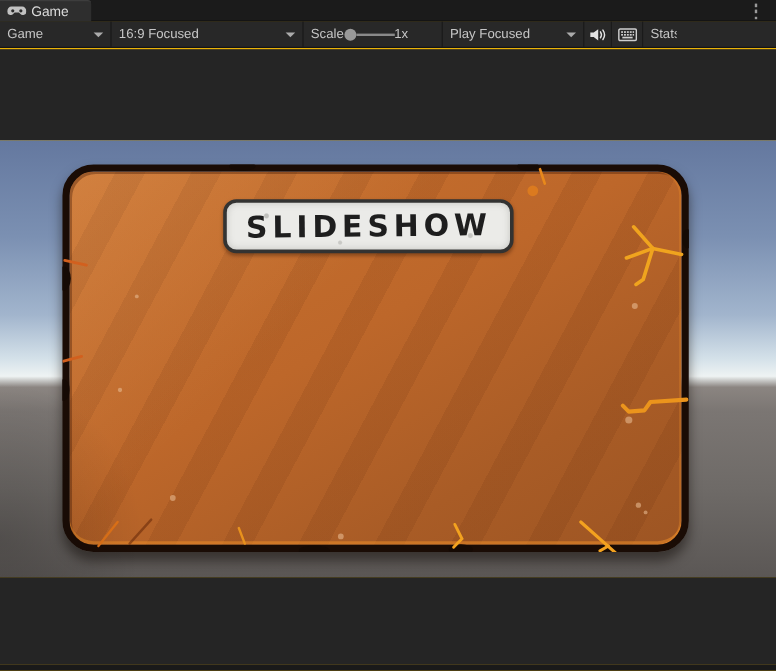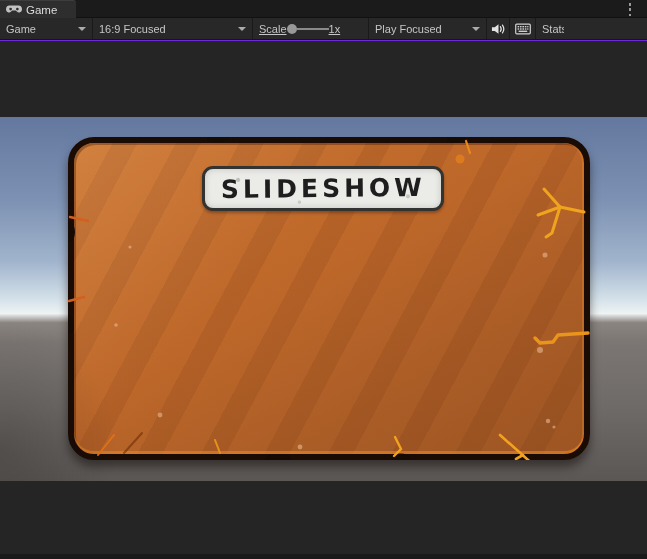--- a/index.html
+++ b/index.html
@@ -1,18 +1,18 @@
 <!DOCTYPE html>
 <html><head>
 <meta charset="utf-8">
 <style>
   * { margin:0; padding:0; box-sizing:border-box; }
   html,body { width:647px; height:559px; overflow:hidden; background:#252525;
               font-family:"Liberation Sans", sans-serif; }
-  .app { position:relative; width:647px; height:559px; background:#6d28d9; }
+  .app { position:relative; width:647px; height:559px; background:#eab308; }
 
   
   .tabbar { position:absolute; left:0; top:0; width:647px; height:18px;
             background:#1b1b1b; border-bottom:1px solid #111; }
   .tab { position:absolute; left:0; top:0; height:18px; width:76px;
          background:#2e2e2e; border-top:1px solid #3d3d3d;
          border-top-right-radius:3px; display:flex; align-items:center;
          gap:4px; padding-left:6px; }
   .tab-label { color:#dcdcdc; font-size:11.5px; }
   .gamepad-wrap { width:16px; height:11px; display:flex; align-items:center; }
@@ -27,21 +27,21 @@
              display:flex; align-items:stretch; color:#c6c6c6; font-size:11px; }
   .tb { display:flex; align-items:center; border-right:1px solid #1a1a1a;
         padding:0 6px; position:relative; cursor:default; }
   .tb .lbl { white-space:nowrap; }
   .caret { width:0; height:0; border-left:4px solid transparent;
            border-right:4px solid transparent; border-top:4.5px solid #ababab;
            margin-left:auto; }
   .tb-game { width:93px; }
   .tb-display { width:83px; }
   .tb-aspect { width:160px; }
-  .tb-scale { width:116px; gap:0;text-decoration:underline; }
+  .tb-scale { width:116px; gap:0; }
   .slider { position:relative; width:42px; height:10px; }
   .slider .track { position:absolute; left:10px; right:0; top:4.5px; height:1.5px;
                    background:#8a8a8a; }
   .slider .knob { position:absolute; left:0; top:0; width:10px; height:10px;
                   border-radius:50%; background:#989898; }
   .tb-focus { width:118px;text-align:right; }
   .tb-icon { width:23px; justify-content:center; padding:0; }
   .tb-kbd { width:26px; }
   .tb-stats { width:28px; border-right:none; overflow:hidden; }
 
@@ -50,21 +50,21 @@
   .viewport { position:absolute; left:0; top:117px; width:647px; height:364px;
       background:linear-gradient(to bottom,
         #64789f 0%, #7b90b2 22%, #a2b5cd 40%, #d4e1e9 50%,
         #eef3f3 54%, #8b8581 56.5%, #7b7673 62%, #6e6a67 80%, #5b5755 100%); }
   .viewport::after { content:""; position:absolute; left:0; top:55%; width:120px;
       height:45%; background:radial-gradient(ellipse at 0% 80%, rgba(0,0,0,0.18), transparent 70%); }
   .box-bottom { position:absolute; left:0; top:481px; width:647px; height:73px; background:#252525; }
   .footer-strip { position:absolute; left:0; top:554px; width:647px; height:5px; background:#1a1a1a; }
 
   
-  .board { position:absolute; left:68px; top:20px; width:522px; height:323px;
+  .board { position:absolute; left:52px; top:20px; width:522px; height:323px;
            border:6px solid #1a0c05; border-radius:26px;
            background:
              linear-gradient(135deg, rgba(255,205,150,0.16), rgba(255,205,150,0) 38%),
              repeating-linear-gradient(118deg, rgba(80,30,6,0) 0 34px,
                 rgba(80,30,6,0.10) 34px 56px),
              linear-gradient(150deg, #c9722f 0%, #bd672a 45%, #a95c26 75%, #9d5523 100%);
            box-shadow: 0 7px 10px rgba(15,10,6,0.5),
                        inset 0 -3px 0 rgba(235,140,40,0.55),
                        inset -2px 0 0 rgba(235,140,40,0.35),
                        inset 2px 2px 0 rgba(60,20,4,0.35); }

